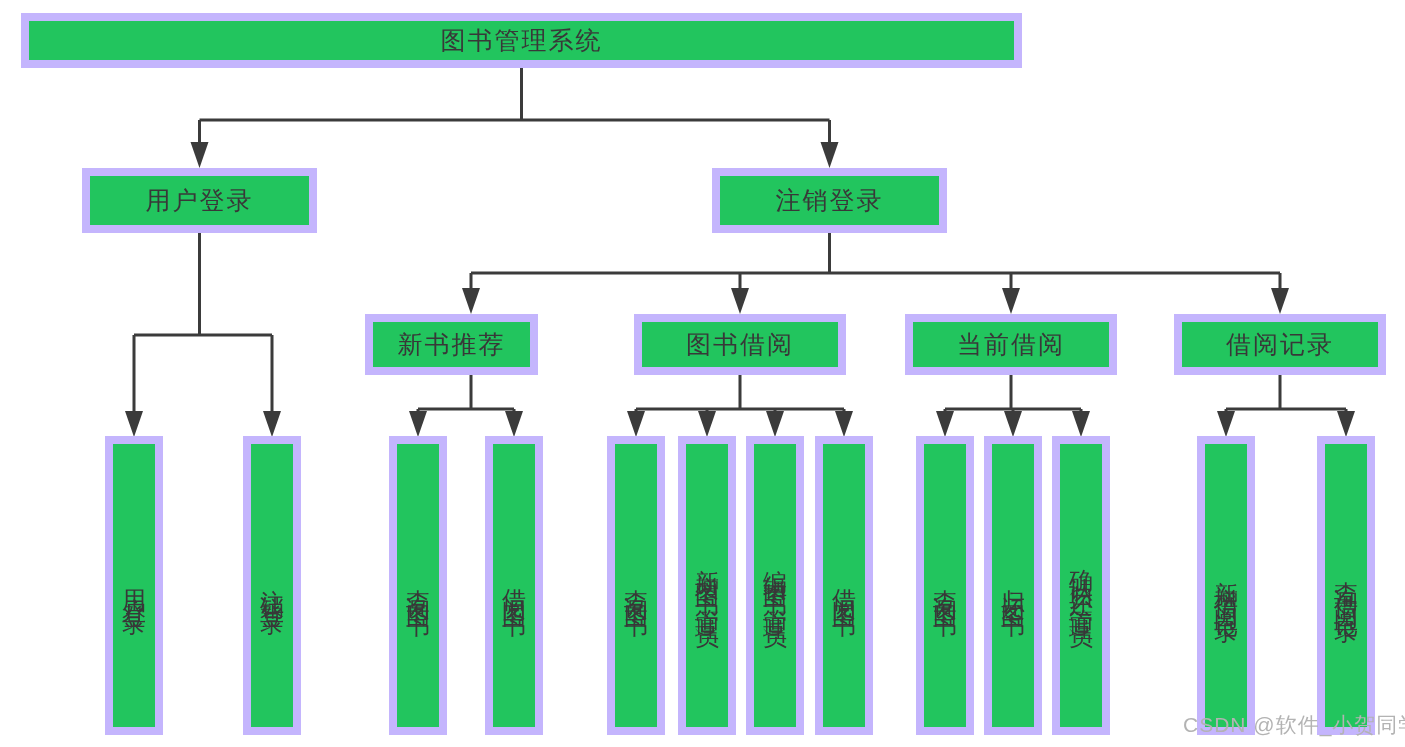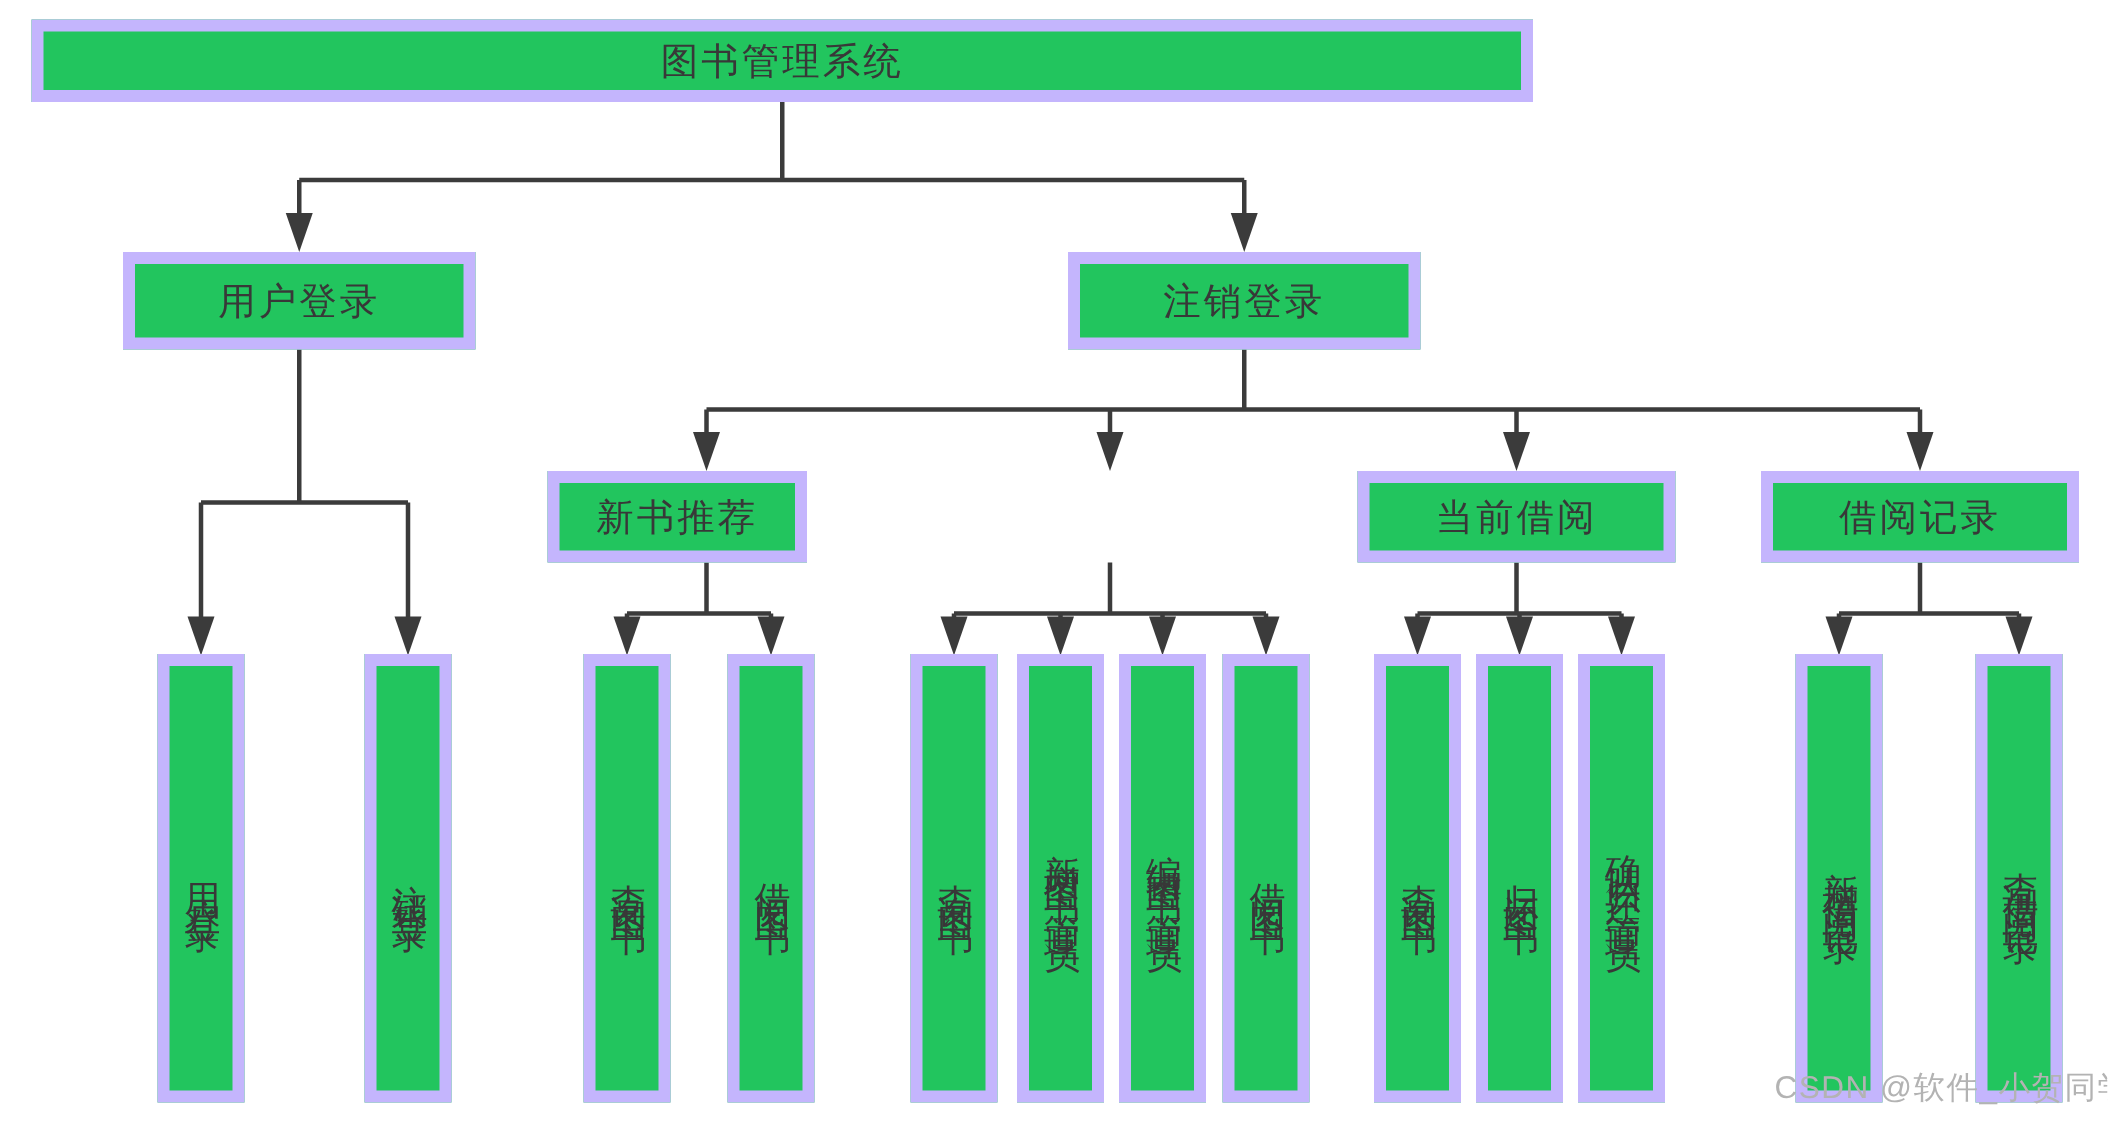--- a/index.html
+++ b/index.html
@@ -76,20 +76,23 @@
   <div class="node" style="left:82px;top:168px;width:235px;height:65px">
     <span class="hlabel">用户登录</span>
   </div>
   <div class="node" style="left:712px;top:168px;width:235px;height:65px">
     <span class="hlabel">注销登录</span>
   </div>
 
   <div class="node" style="left:365px;top:314px;width:173px;height:61px">
     <span class="hlabel">新书推荐</span>
   </div>
+  <div class="node" style="left:634px;top:314px;width:212px;height:61px">
+    <span class="hlabel">图书借阅</span>
+  </div>
   <div class="node" style="left:905px;top:314px;width:212px;height:61px">
     <span class="hlabel">当前借阅</span>
   </div>
   <div class="node" style="left:1174px;top:314px;width:212px;height:61px">
     <span class="hlabel">借阅记录</span>
   </div>
 
   <div class="node leaf" style="left:105px">
     <span class="vlabel">用户登录</span>
   </div>

